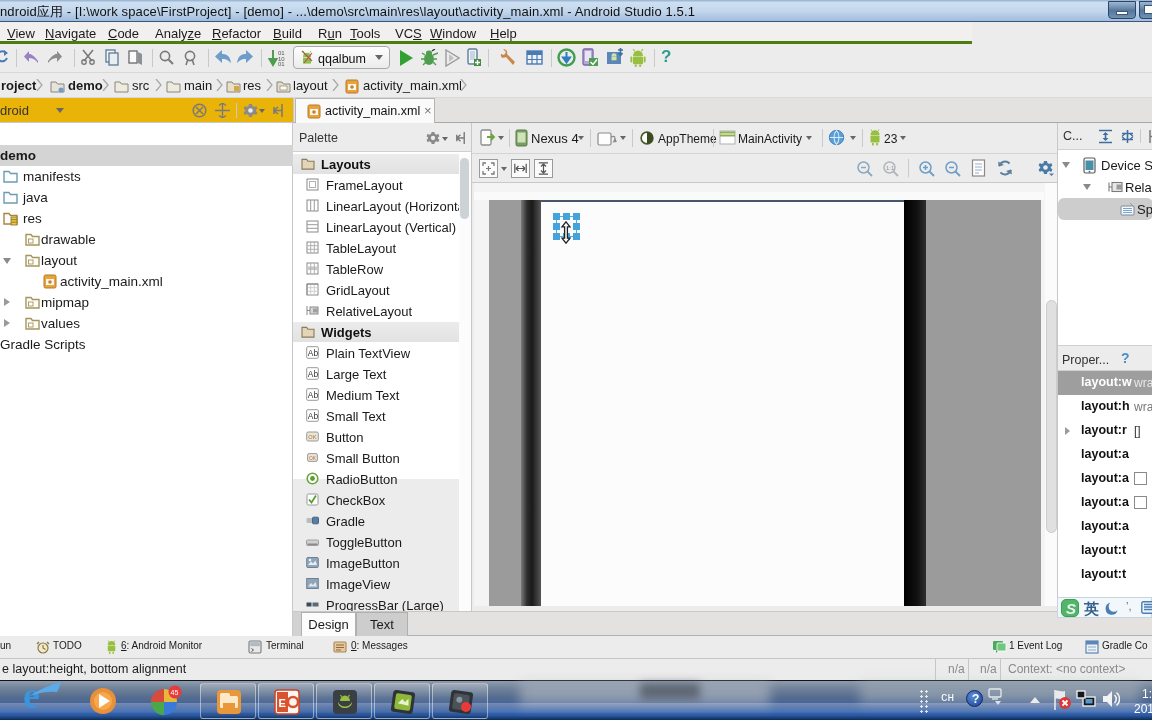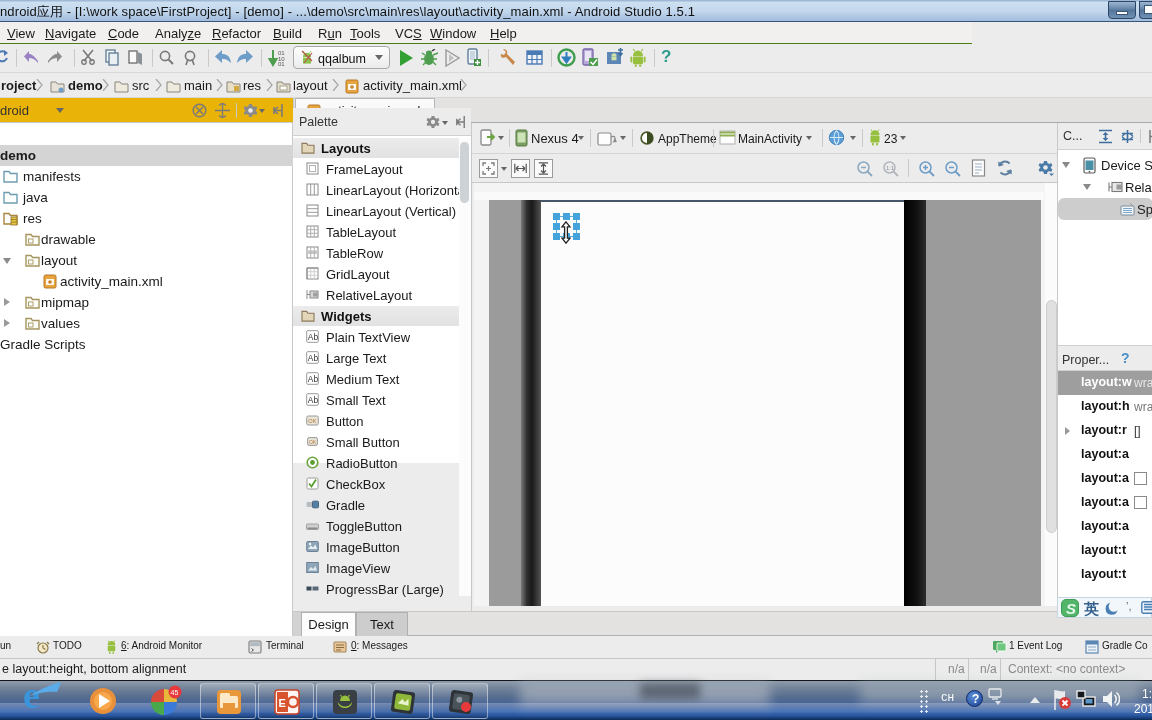--- a/index.html
+++ b/index.html
@@ -9,21 +9,21 @@
 .abs { position:absolute; }
 .txt { white-space:nowrap; }
 
 
 #titlebar { top:0; left:0; width:1152px; height:22px;
   background:linear-gradient(#93aecd 0%, #cde0f2 12%, #c2d6ec 55%, #abc4e2 85%, #a2bcdc 100%);
   border-bottom:1px solid #39557b; }
 #titletxt { left:0px; top:3px; font-size:13px; letter-spacing:0.12px; color:#111; }
 
 
-#menubar { top:22px; left:0; width:972px; height:22px; background:#f1f0ee; border-bottom:1px solid #4d7c0f; }
+#menubar { top:22px; left:0; width:972px; height:22px; background:#f1f0ee; border-bottom:3px solid #4d7c0f; }
 .mi { position:absolute; top:4px; font-size:13px; color:#1a1a1a; }
 .mi u { text-decoration:underline; }
 
 
 #toolbar { top:44px; left:0; width:1152px; height:29px; background:#ececec; border-bottom:1px solid #d8d8d8; }
 .tsep { position:absolute; top:5px; width:1px; height:18px; background:#c9c9c9; }
 
 
 #crumbs { top:73px; left:0; width:1152px; height:25px; background:#ececec; border-bottom:1px solid #d8d8d8; }
 .crumb { position:absolute; top:5px; font-size:13px; color:#1a1a1a; }
@@ -34,21 +34,21 @@
 #projhdr { position:absolute; left:0; top:0; width:293px; height:25px; background:#eab308; border-bottom:1px solid #c8c8c8; }
 #tabstrip { position:absolute; left:293px; top:0; width:859px; height:25px; background:#e4e2e0; border-bottom:1px solid #a9a9a9; border-left:1px solid #c8c8c8;}
 #tab1 { position:absolute; left:1px; top:0px; width:140px; height:25px; background:#fafafa; border:1px solid #b5b5b5; border-bottom:none; }
 
 
 #projpanel { top:123px; left:0; width:293px; height:513px; background:#ffffff; border-right:1px solid #c8c8c8; }
 .trow { position:absolute; left:0; height:21px; width:293px; font-size:13.5px; color:#1a1a1a; }
 .trow .lbl { position:absolute; top:3px; }
 
 
-#palette { top:108px; left:293px; width:178px; height:355px; background:#ffffff; }
+#palette { top:124px; left:293px; width:178px; height:355px; background:#ffffff; }
 #palhdr { position:absolute; left:0; top:0; width:178px; height:28px; background:#ececec; border-bottom:1px solid #d0d0d0; }
 .pcat { position:absolute; left:0; width:178px; height:20px; background:linear-gradient(#ececec,#e2e2e2); font-size:13px; font-weight:bold; color:#111; }
 .prow { position:absolute; left:0; width:178px; height:21px; font-size:13px; color:#1a1a1a; }
 .prow .lbl { position:absolute; left:33px; top:3px; }
 .picon { position:absolute; left:13px; top:3px; width:13px; height:13px; }
 
 
 #canvaswrap { top:123px; left:471px; width:586px; height:488px; background:#ececec; border-left:1px solid #c8c8c8; }
 #ctb1 { position:absolute; left:0; top:0; width:586px; height:31px; border-bottom:1px solid #d4d4d4; background:#ececec;}
 #ctb2 { position:absolute; left:0; top:31px; width:586px; height:29px; border-bottom:1px solid #c8c8c8; background:#ececec;}

